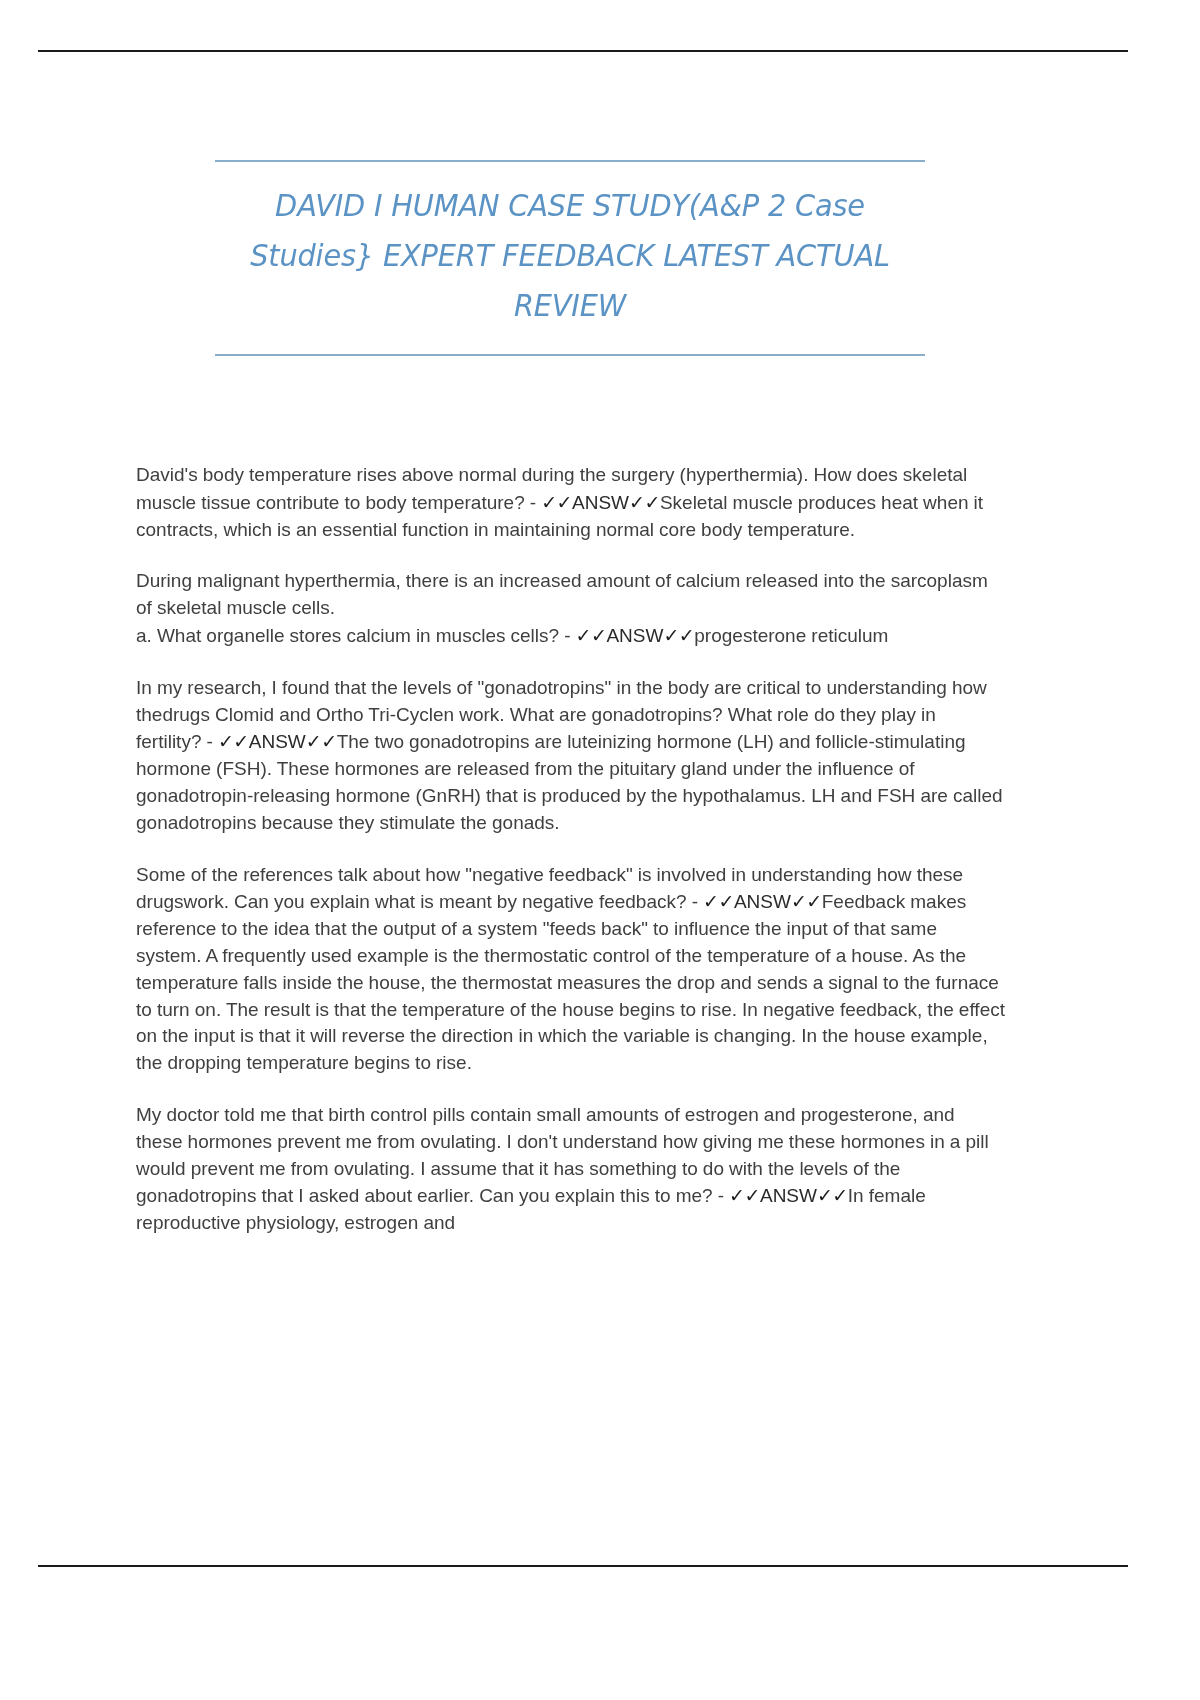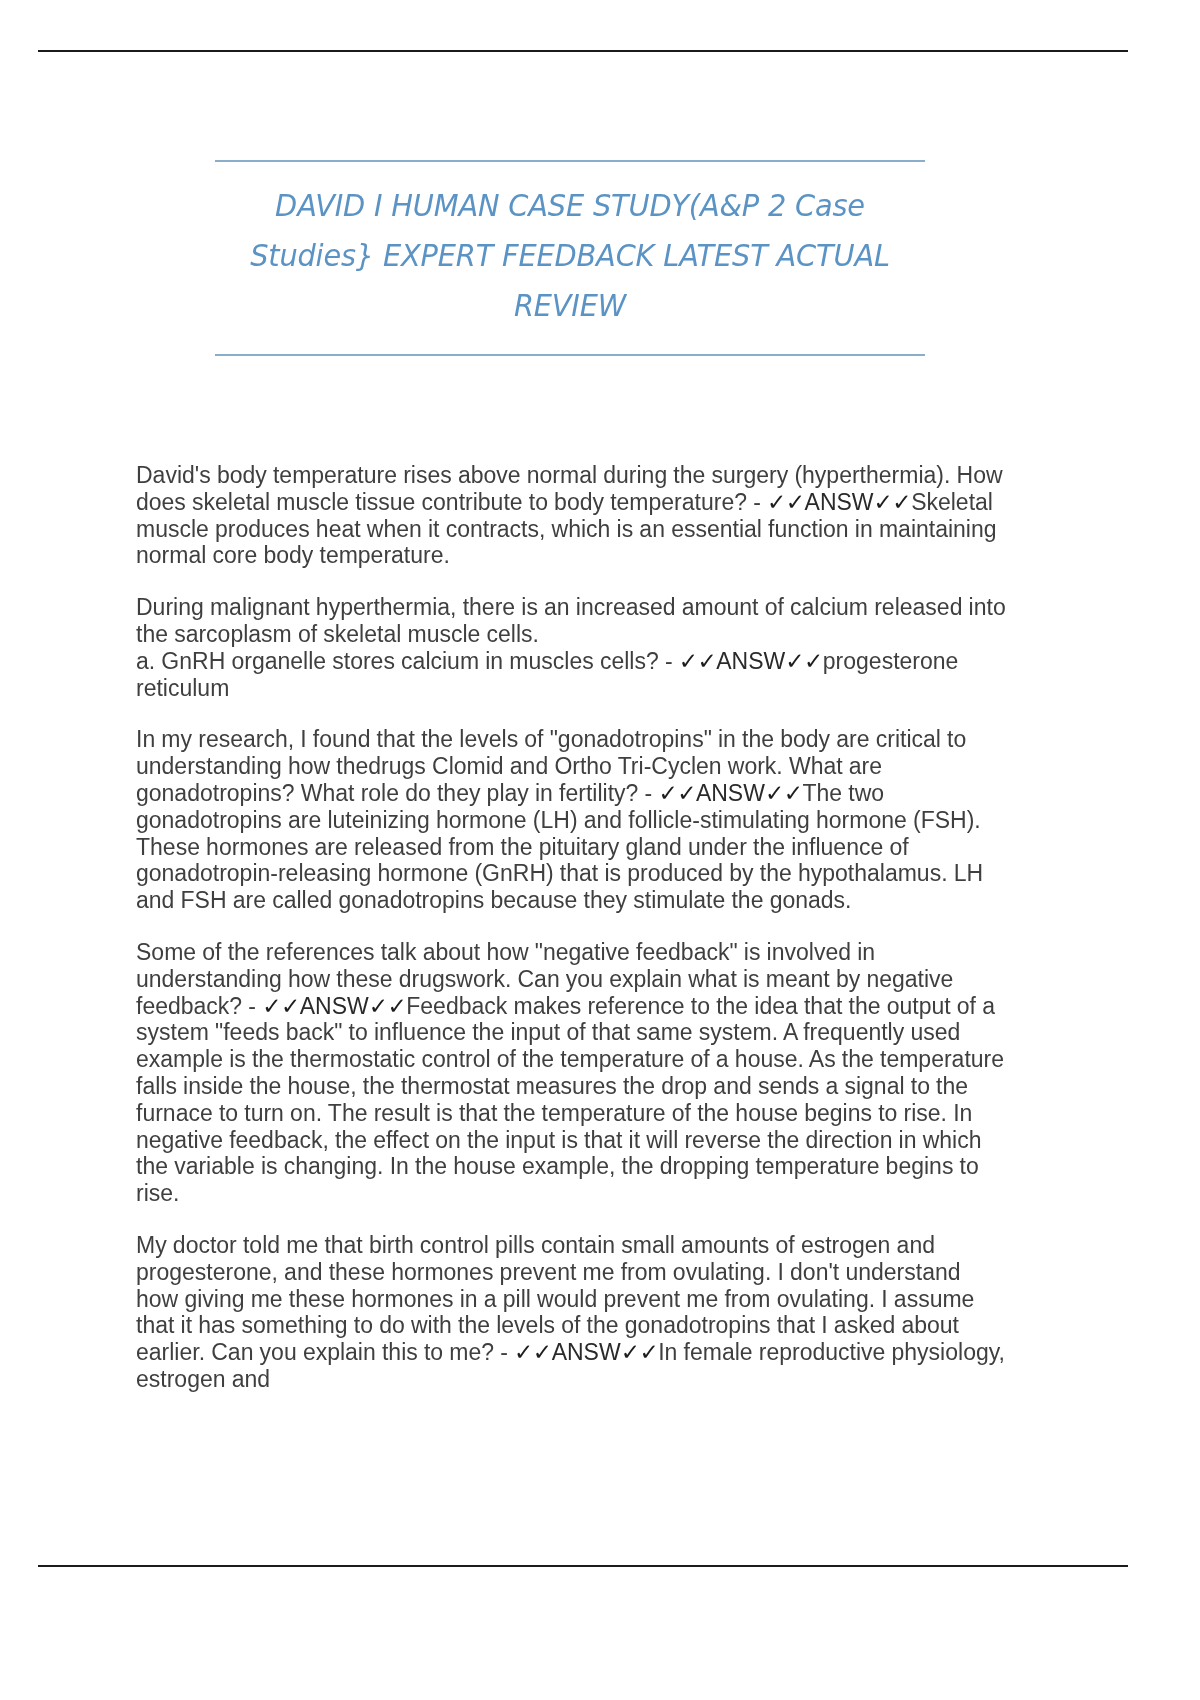--- a/index.html
+++ b/index.html
@@ -64,21 +64,21 @@
 
   
   .body-col {
     position: absolute;
     left: 136px;
     top: 462px;
     width: 870px;
   }
   .para {
     color: #3f3f3f;
-    font-size: 23px;
+    font-size: 19px;
     line-height: 26.8px;
     margin: 0 0 25px 0;
     text-align: left;
     font-family: "Liberation Sans", sans-serif;
     word-spacing: -0.2px;
   }
   .para:last-child { margin-bottom: 10px; }
   .tick {
     font-family: "DejaVu Sans", sans-serif;
     font-weight: 700;
@@ -97,21 +97,21 @@
   <div class="page-rule top"></div>
 
   <div class="title-block">
     <div class="title-hr upper"></div>
     <div class="doc-title">DAVID I HUMAN CASE STUDY(A&amp;P 2 Case Studies} EXPERT FEEDBACK LATEST ACTUAL REVIEW</div>
     <div class="title-hr lower"></div>
   </div>
 
   <div class="body-col" id="body-col">
       <div class="para"><span>David's body temperature rises above normal during the surgery (hyperthermia). How does skeletal muscle tissue contribute to body temperature? - </span><span class="tick">✓✓</span><span class="answ">ANSW</span><span class="tick">✓✓</span><span>Skeletal muscle produces heat when it contracts, which is an essential function in maintaining normal core body temperature.</span></div>
-      <div class="para"><span>During malignant hyperthermia, there is an increased amount of calcium released into the sarcoplasm of skeletal muscle cells.</span><br><span>a. GnRH organelle stores calcium in muscles cells? - </span><span class="tick">✓✓</span><span class="answ">ANSW</span><span class="tick">✓✓</span><span>progesterone reticulum</span></div>
+      <div class="para"><span>During malignant hyperthermia, there is an increased amount of calcium released into the sarcoplasm of skeletal muscle cells.</span><br><span>a. What organelle stores calcium in muscles cells? - </span><span class="tick">✓✓</span><span class="answ">ANSW</span><span class="tick">✓✓</span><span>progesterone reticulum</span></div>
       <div class="para"><span>In my research, I found that the levels of "gonadotropins" in the body are critical to understanding how thedrugs Clomid and Ortho Tri-Cyclen work. What are gonadotropins? What role do they play in fertility? - </span><span class="tick">✓✓</span><span class="answ">ANSW</span><span class="tick">✓✓</span><span>The two gonadotropins are luteinizing hormone (LH) and follicle-stimulating hormone (FSH). These hormones are released from the pituitary gland under the influence of gonadotropin-releasing hormone (GnRH) that is produced by the hypothalamus. LH and FSH are called gonadotropins because they stimulate the gonads.</span></div>
       <div class="para"><span>Some of the references talk about how "negative feedback" is involved in understanding how these drugswork. Can you explain what is meant by negative feedback? - </span><span class="tick">✓✓</span><span class="answ">ANSW</span><span class="tick">✓✓</span><span>Feedback makes reference to the idea that the output of a system "feeds back" to influence the input of that same system. A frequently used example is the thermostatic control of the temperature of a house. As the temperature falls inside the house, the thermostat measures the drop and sends a signal to the furnace to turn on. The result is that the temperature of the house begins to rise. In negative feedback, the effect on the input is that it will reverse the direction in which the variable is changing. In the house example, the dropping temperature begins to rise.</span></div>
       <div class="para"><span>My doctor told me that birth control pills contain small amounts of estrogen and progesterone, and these hormones prevent me from ovulating. I don't understand how giving me these hormones in a pill would prevent me from ovulating. I assume that it has something to do with the levels of the gonadotropins that I asked about earlier. Can you explain this to me? - </span><span class="tick">✓✓</span><span class="answ">ANSW</span><span class="tick">✓✓</span><span>In female reproductive physiology, estrogen and</span></div>
     </div>
 
   <div class="page-rule bottom"></div>
 
 </div>
 
 </body></html>

